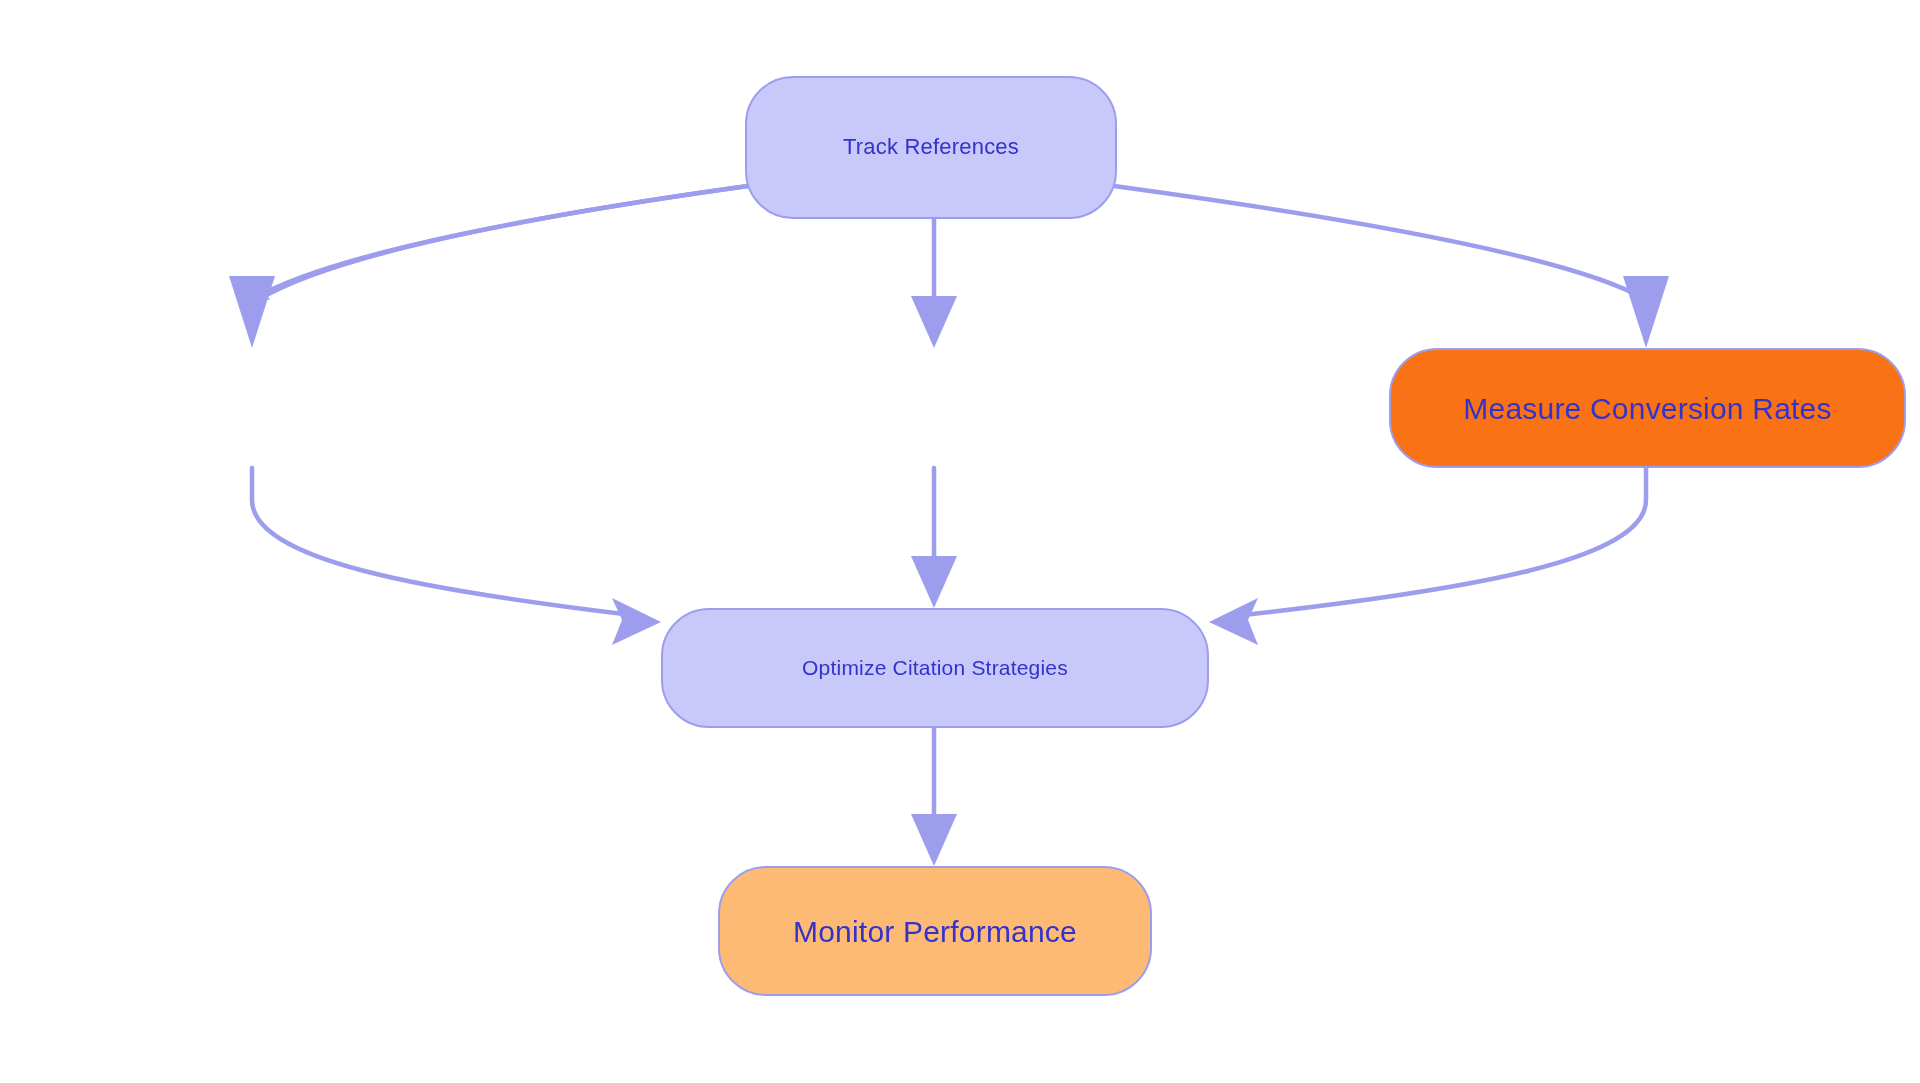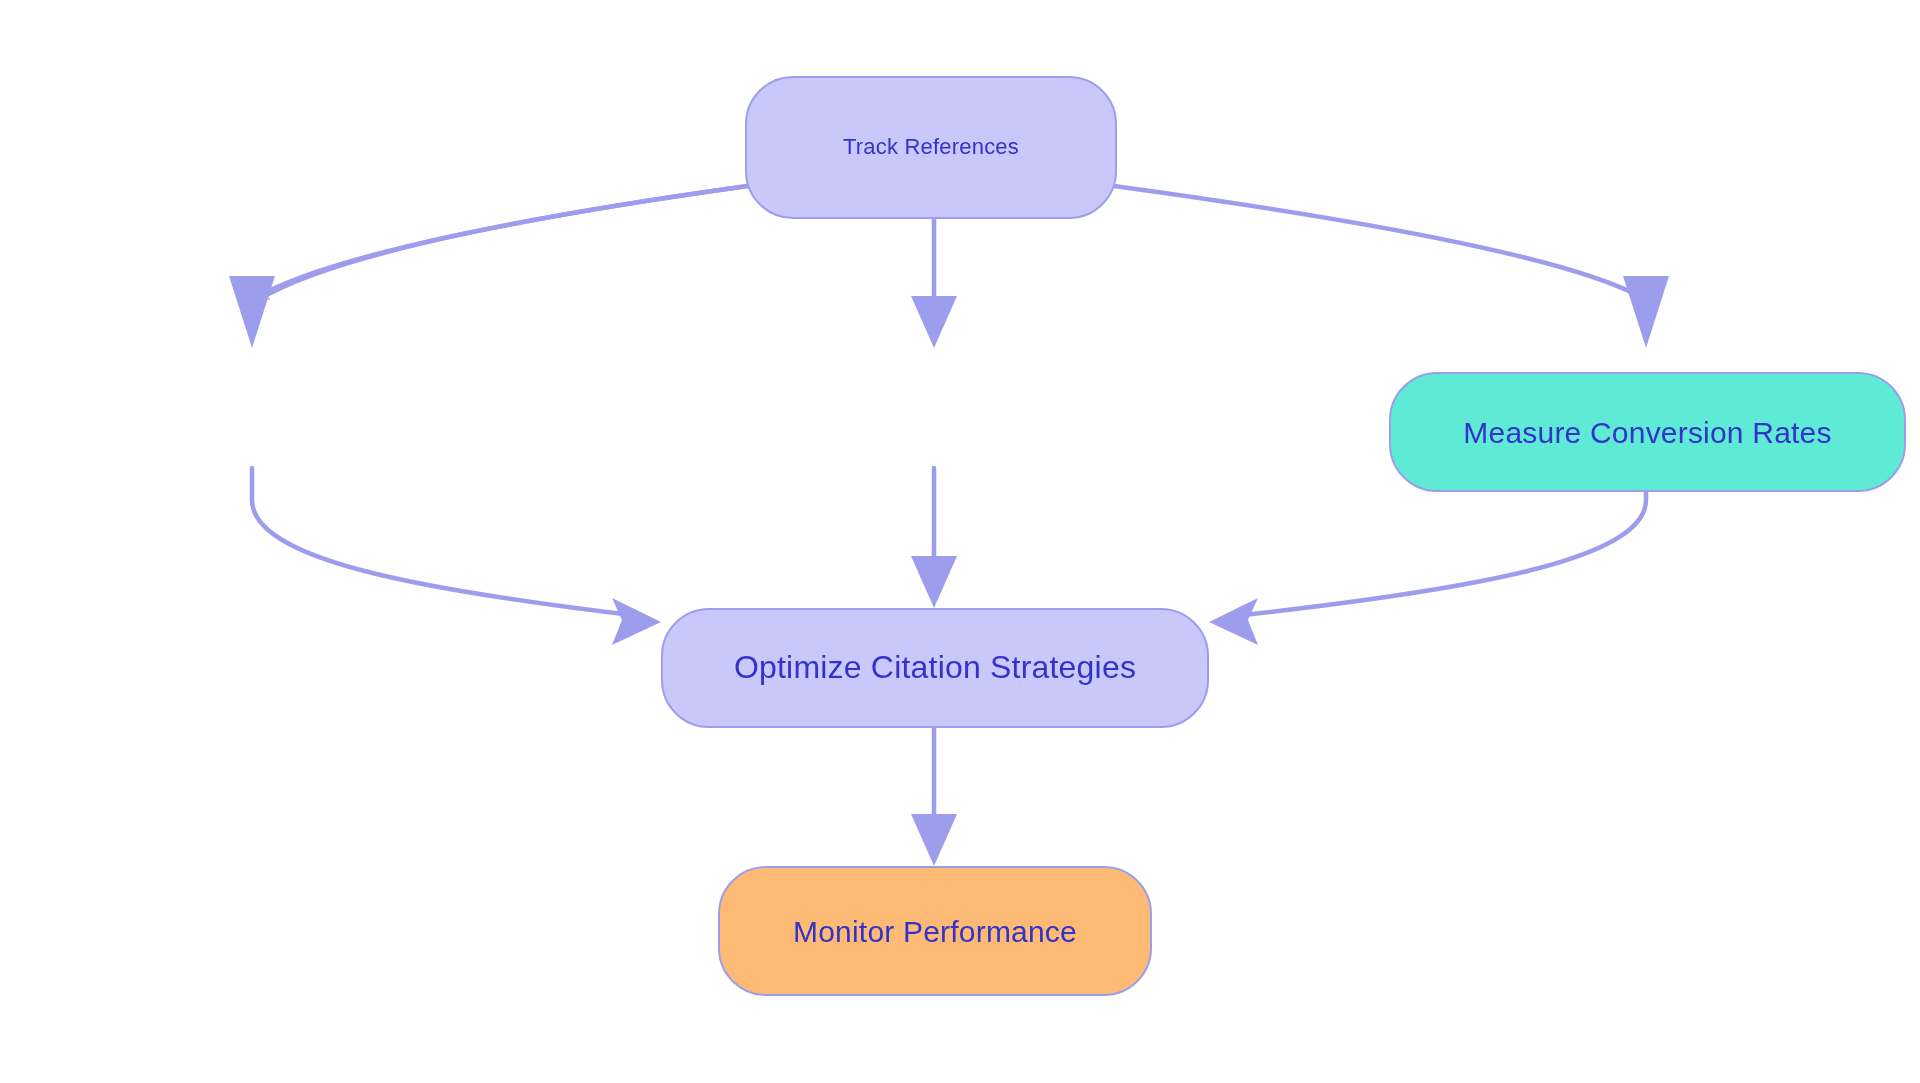--- a/index.html
+++ b/index.html
@@ -47,21 +47,21 @@
     display: block;
     padding: 0 22px;
     color: #3333cc;
   }
 
   
   #node-track-references   { left: 745px;  top: 76px;  width: 372px; height: 143px; font-size: 22px; }
   #node-analyze-traffic    { left: 16px;   top: 348px; width: 473px; height: 120px; font-size: 30px; }
   #node-evaluate-metrics   { left: 609px;  top: 348px; width: 653px; height: 120px; font-size: 30px; }
   #node-measure-conversion { left: 1389px; top: 348px; width: 517px; height: 120px; font-size: 30px; }
-  #node-optimize-citation  { left: 661px;  top: 608px; width: 548px; height: 120px; font-size: 32px; }
+  #node-optimize-citation  { left: 661px;  top: 608px; width: 548px; height: 120px; font-size: 21px; }
   #node-monitor-perf       { left: 718px;  top: 866px; width: 434px; height: 130px; font-size: 30px; }
 </style>
 </head>
 <body>
 
 <div id="canvas" style="background: rgb(255, 255, 255);">
 
   <svg id="edge-layer" viewBox="0 0 1920 1083" width="1920" height="1083" xmlns="http://www.w3.org/2000/svg">
     <defs>
       <marker id="arrow-down" markerWidth="12" markerHeight="12" refX="4" refY="9.5" orient="auto" markerUnits="userSpaceOnUse">
@@ -94,21 +94,21 @@
     <path d="M 934 728 L 934 814" fill="none" stroke="#9d9dee" stroke-width="4.5" stroke-linecap="round"></path>
     <path d="M 911 814 L 957 814 L 934 866 Z" fill="#9d9dee"></path>
   </svg>
 
   <div class="node" id="node-track-references" style="background: rgb(200, 200, 250); border-color: rgb(157, 157, 238); color: rgb(51, 51, 204);">
     <span class="node-label">Track References</span>
   </div>
 
 
 
-  <div class="node" id="node-measure-conversion" style="background: #5eead4; border-color: rgb(157, 157, 238); color: rgb(51, 51, 204); margin-top: 24px;">
+  <div class="node" id="node-measure-conversion" style="background: #f97316; border-color: rgb(157, 157, 238); color: rgb(51, 51, 204);">
     <span class="node-label">Measure Conversion Rates</span>
   </div>
 
   <div class="node" id="node-optimize-citation" style="background: rgb(200, 200, 250); border-color: rgb(157, 157, 238); color: rgb(51, 51, 204);">
     <span class="node-label">Optimize Citation Strategies</span>
   </div>
 
   <div class="node" id="node-monitor-perf" style="background: #fdba74; border-color: rgb(157, 157, 238); color: rgb(51, 51, 204);">
     <span class="node-label">Monitor Performance</span>
   </div>

